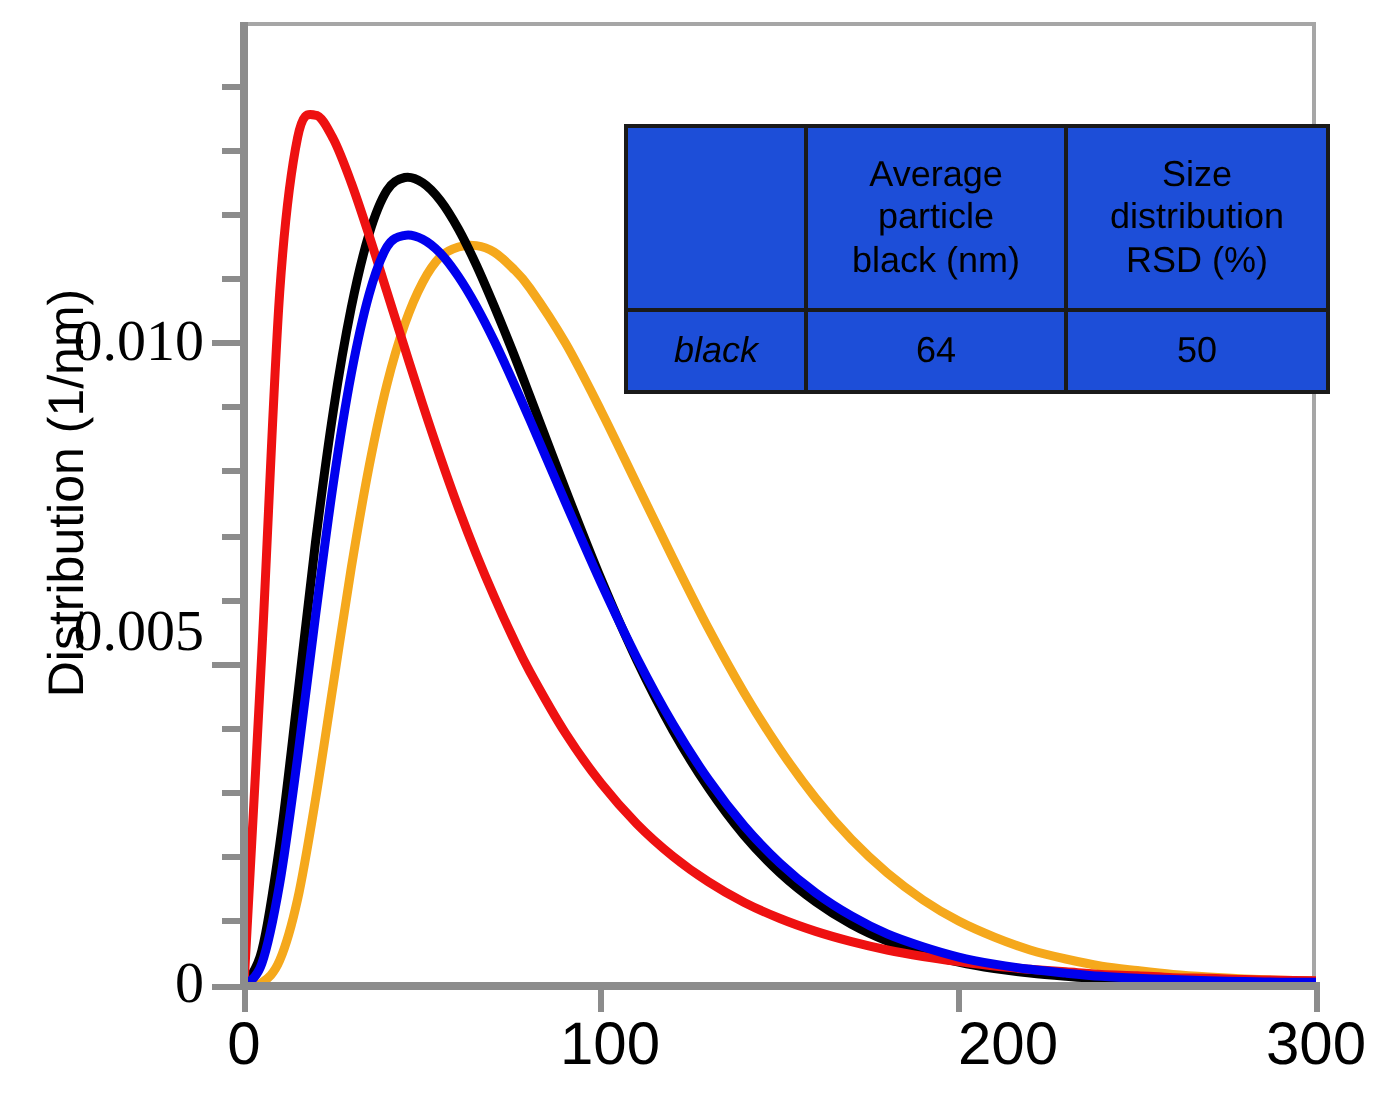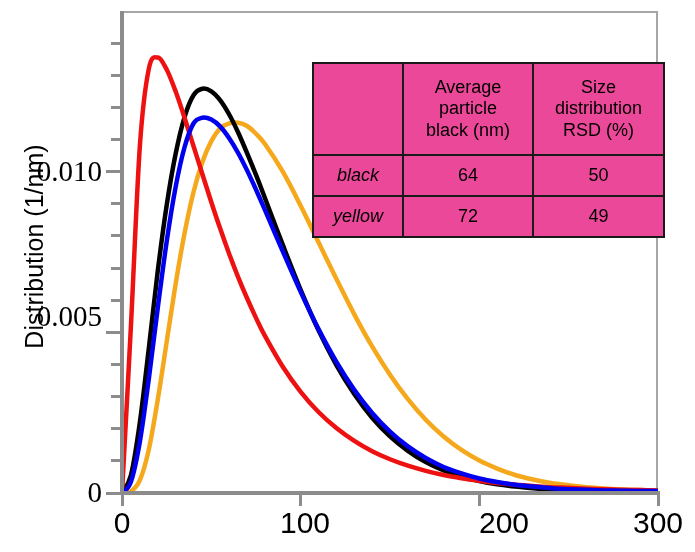--- a/index.html
+++ b/index.html
@@ -110,21 +110,21 @@
     line-height: 1;
   }
 
   
   #summary-table {
     position: absolute;
     left: 312px;
     top: 62px;
     width: 333px;
     border-collapse: collapse;
-    background: #ec4899;
+    background: #1d4ed8;
     table-layout: fixed;
   }
   #summary-table td, #summary-table th {
     border: 2px solid #1a1a1a;
     text-align: center;
     vertical-align: middle;
     font-size: 18px;
     font-weight: normal;
     color: #000000;
     padding: 3px 2px;
@@ -210,21 +210,16 @@
           <div>RSD (%)</div>
         </th>
       </tr>
     </thead>
     <tbody id="summary-table-body">
         <tr data-series="black">
           <td class="col-name">black</td>
           <td class="col-size">64</td>
           <td class="col-rsd">50</td>
         </tr>
-        <tr data-series="yellow">
-          <td class="col-name">yellow</td>
-          <td class="col-size">72</td>
-          <td class="col-rsd">49</td>
-        </tr>
       </tbody>
   </table>
 
 </div>
 
 </body></html>

